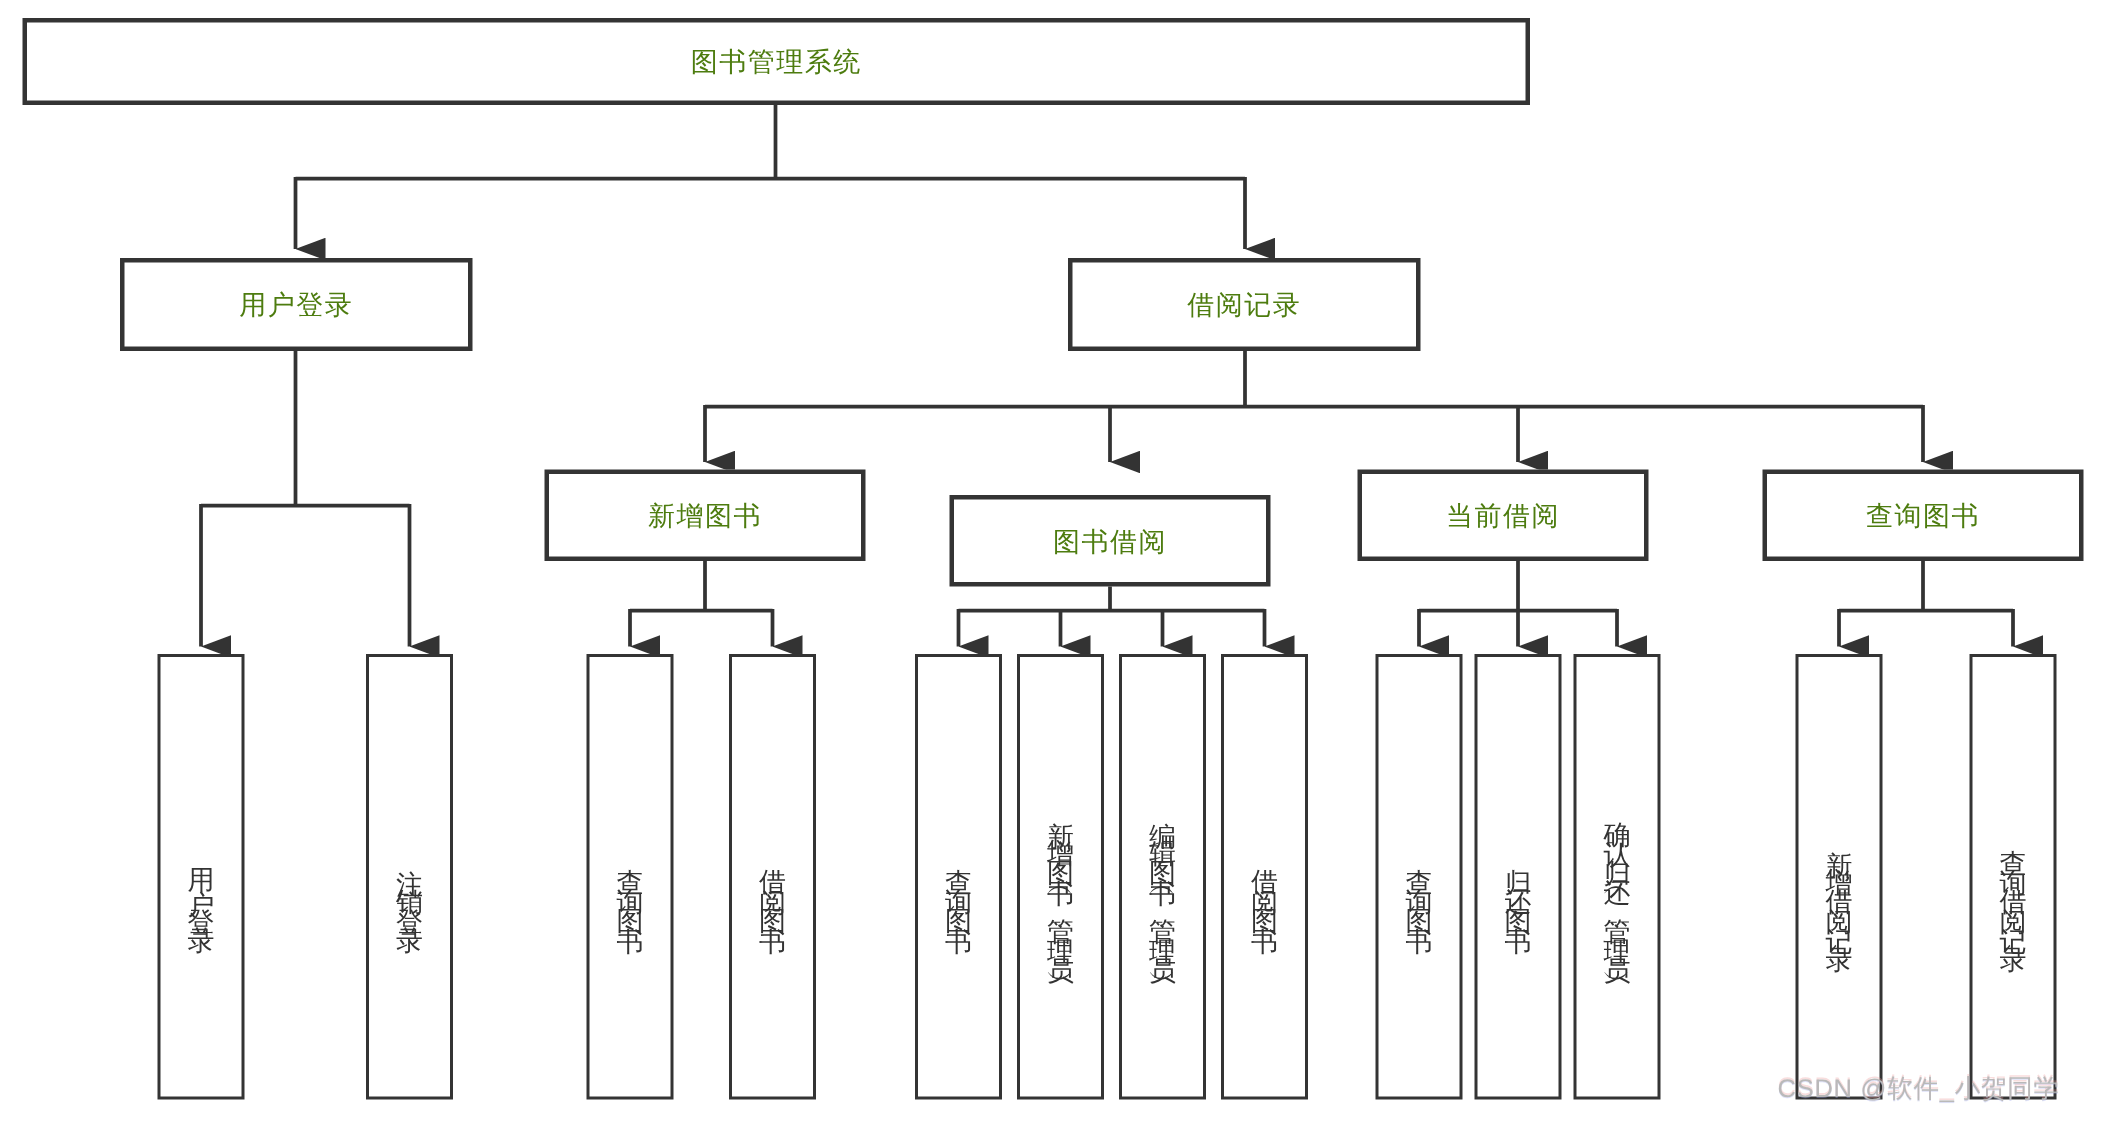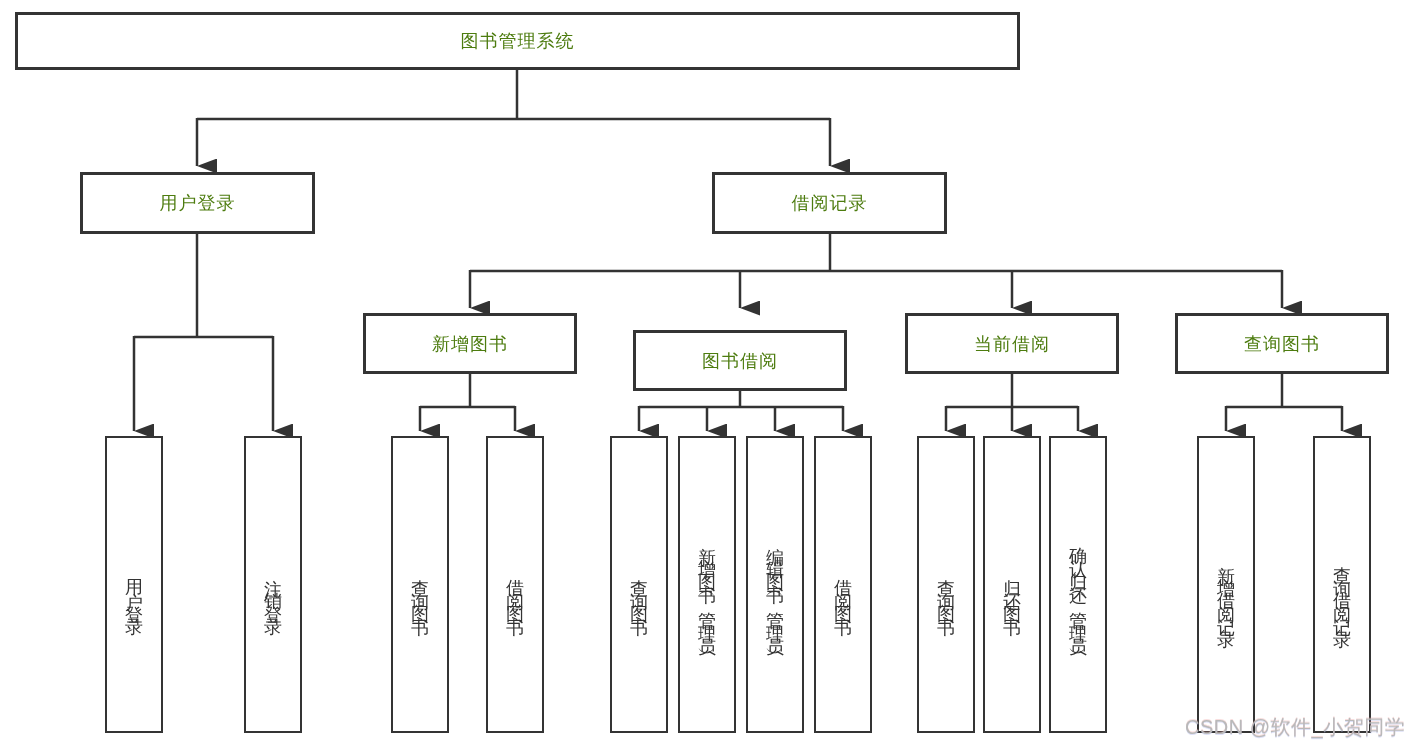--- a/index.html
+++ b/index.html
@@ -47,21 +47,21 @@
     font-size: 18px;
     letter-spacing: 13px;
     color: #333333;
     line-height: 1;
     padding-top: 13px; 
   }
   .watermark {
     position: absolute;
     left: 1185px;
     top: 714px;
-    font-size: 20px;
+    font-size: 17px;
     color: #b9b9b9;
     letter-spacing: 0.5px;
     white-space: nowrap;
     text-shadow: 0 -1px 0 rgba(235,160,160,0.35), 0 1px 0 rgba(160,170,235,0.35);
     pointer-events: none;
   }
 </style>
 </head>
 <body>
 
@@ -127,21 +127,21 @@
   <div class="box h" style="left:712px; top:172px; width:235px; height:62px;">
     <span>借阅记录</span>
   </div>
 
   <div class="box h" style="left:363px; top:313px; width:214px; height:61px;">
     <span>新增图书</span>
   </div>
   <div class="box h" style="left:633px; top:313px; width:214px; height:61px;margin-top:17px;">
     <span>图书借阅</span>
   </div>
-  <div class="box h" style="left:905px; top:313px; width:214px; height:61px;">
+  <div class="box h" style="left:905px; top:313px; width:194px; height:61px;">
     <span>当前借阅</span>
   </div>
   <div class="box h" style="left:1175px; top:313px; width:214px; height:61px;">
     <span>查询图书</span>
   </div>
 
   <div class="box v" style="left:105px; top:436px; width:58px; height:297px;">
     <span>用户登录</span>
   </div>
   <div class="box v" style="left:244px; top:436px; width:58px; height:297px;">

